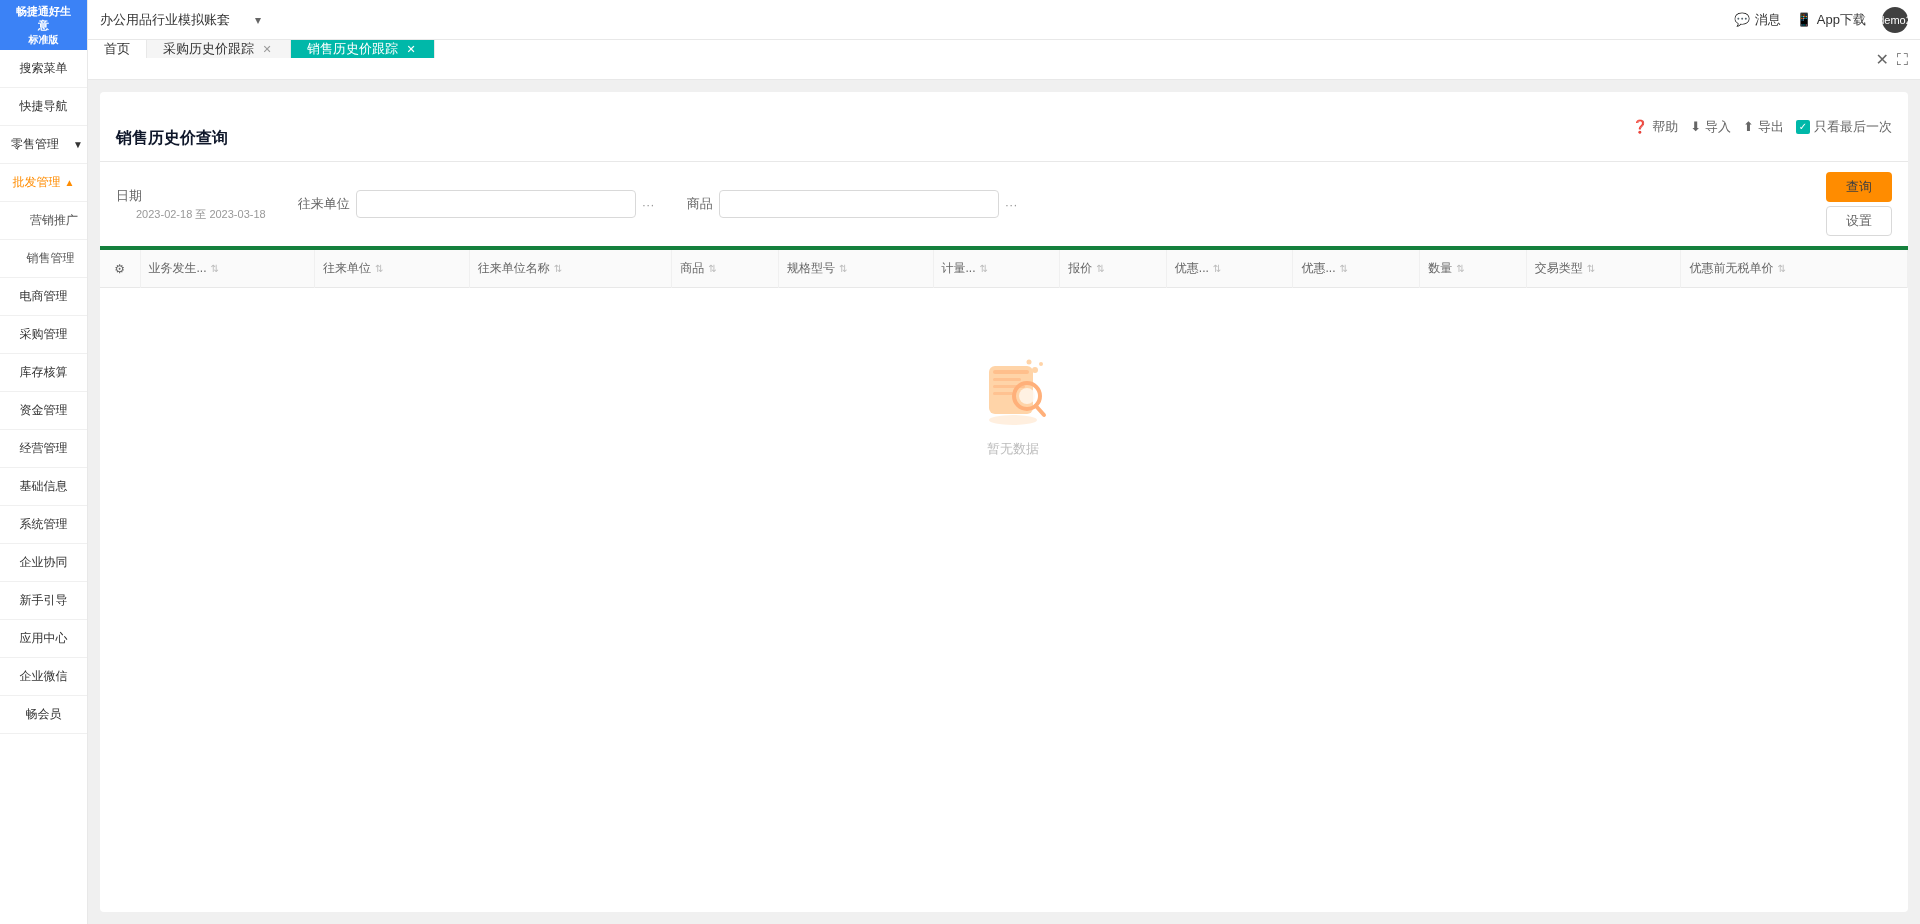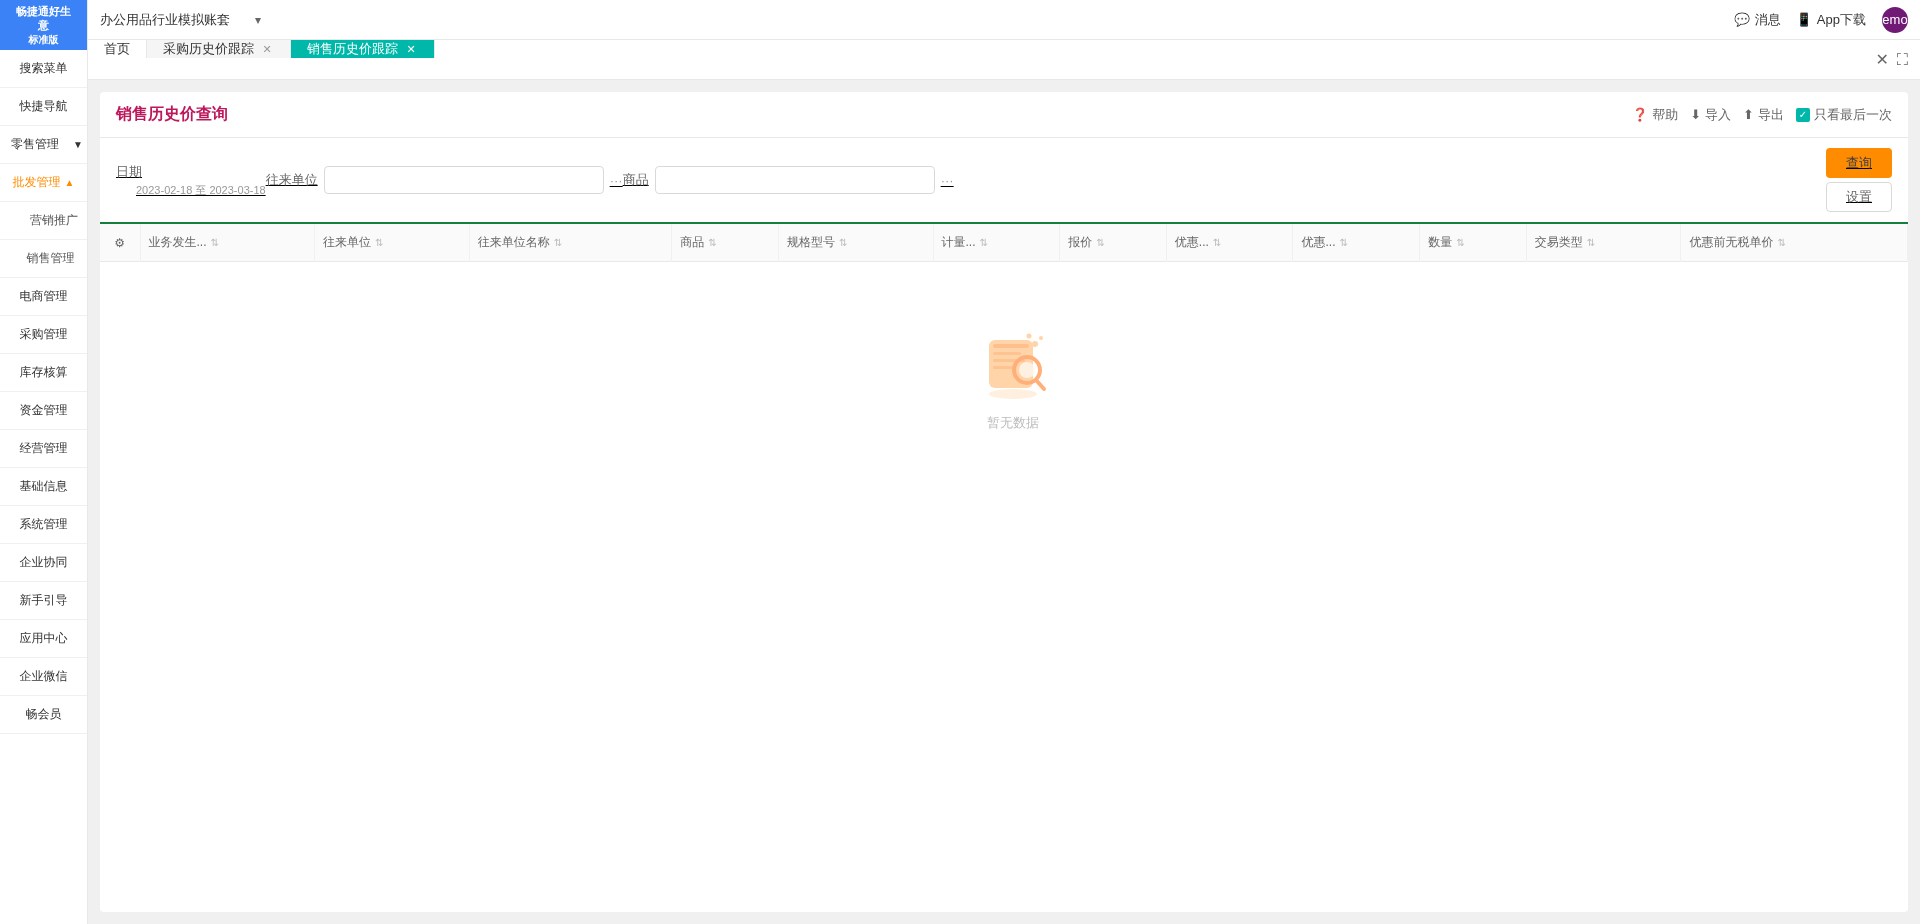--- a/index.html
+++ b/index.html
@@ -82,26 +82,26 @@
     .top-bar-right-item {
       display: flex;
       align-items: center;
       gap: 4px;
       cursor: pointer;
     }
     .avatar-circle {
       width: 26px;
       height: 26px;
       border-radius: 50%;
-      background: #701a75;
+      background: #404040;
       color: #fff;
       display: flex;
       align-items: center;
       justify-content: center;
-      font-size: 13px;
+      font-size: 11px;
     }
 
     
     .tabs-bar {
       height: 40px;
       background: #fff;
       border-bottom: 1px solid #e8e8e8;
       display: flex;
       align-items: stretch;
     }
@@ -169,21 +169,22 @@
     .page-header {
       padding: 12px 16px;
       border-bottom: 1px solid #e8e8e8;
       display: flex;
       align-items: center;
       justify-content: space-between;
     }
     .page-title {
       font-size: 16px;
       font-weight: bold;
-      color: #be185d;
+      color: #0f172a;
+      margin-top: 24px;
     }
     .page-header-actions {
       display: flex;
       align-items: center;
       gap: 12px;
       font-size: 13px;
       color: #666;
     }
     .page-header-actions span {
       display: flex;
@@ -199,26 +200,25 @@
       display: inline-flex;
       align-items: center;
       justify-content: center;
       color: #fff;
       font-size: 10px;
     }
 
     
     .filter-bar {
       padding: 10px 16px;
-      border-bottom: 2px solid #15803d;
-      display: flex;
-      align-items: center;
-      gap: 0;
+      border-bottom: 4px solid #15803d;
+      display: flex;
+      align-items: center;
+      gap: 32px;
       flex-wrap: wrap;
-      text-decoration: underline;
     }
     .filter-group {
       display: flex;
       align-items: center;
       gap: 8px;
     }
     .filter-label {
       color: #666;
       font-size: 13px;
       white-space: nowrap;

